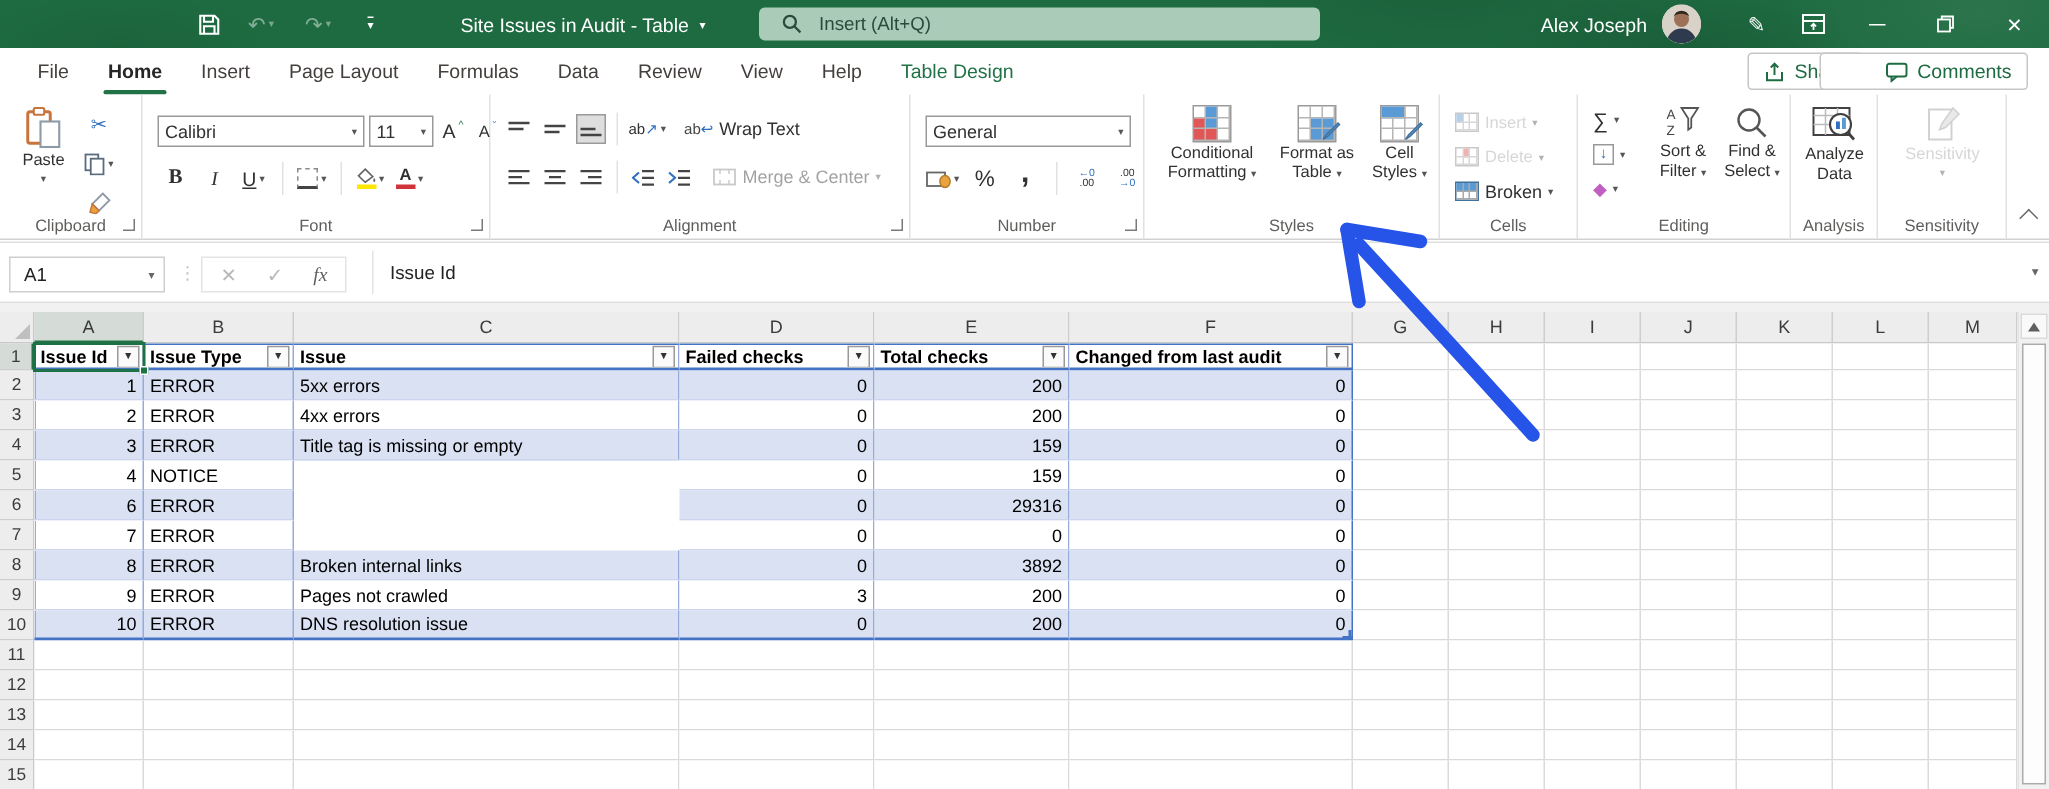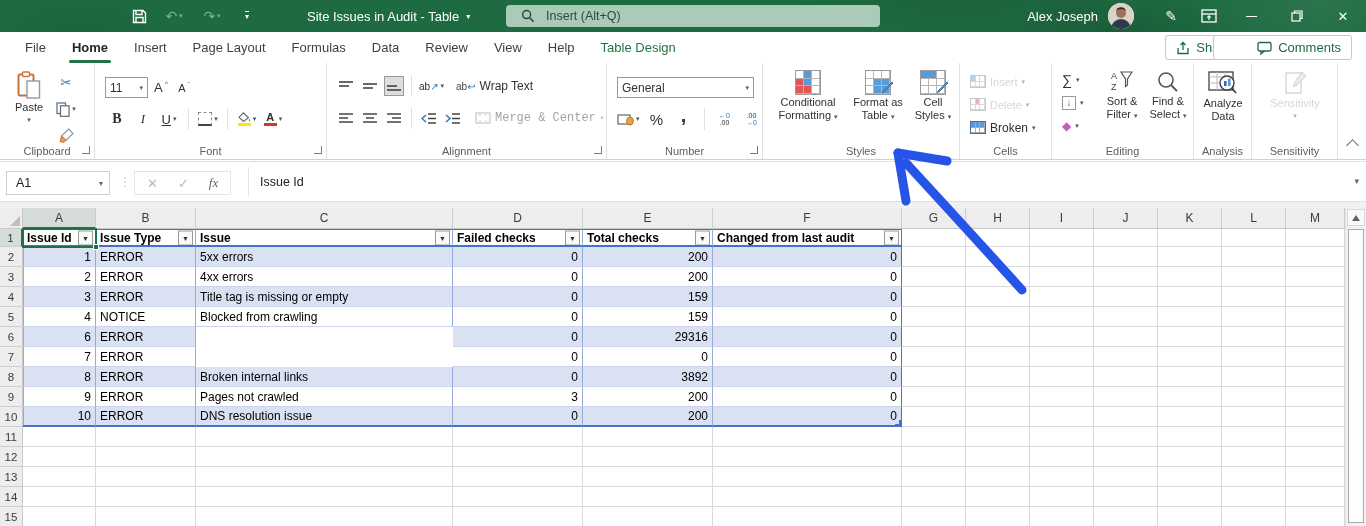--- a/index.html
+++ b/index.html
@@ -233,20 +233,24 @@
             <path d="M9.5 1 L14 5.5 L7 12.5 L2.5 8 Z" fill="#fff" stroke="#8E9AA7" stroke-width="1.2"></path>
             <path d="M2.5 8 L7 12.5 L5 14.5 L1 13.5 Z" fill="#E8A33D" stroke="#C8743C" stroke-width="1"></path>
           </svg>
       </div>
       <div class="glabel">Clipboard</div>
       <span class="launcher"></span>
     </div>
 
     <div class="rgroup" style="left:95px; width:232px;">
       <div style="position:absolute; left:10px; top:14px; display:flex; gap:3px; align-items:center;">
+        <div class="combo" style="width:138px;">
+            <span>Calibri</span>
+            <span class="caret">▾</span>
+          </div>
         <div class="combo" style="width:43px;">
             <span>11</span>
             <span class="caret">▾</span>
           </div>
         <div class="smallbtn">
             <span style="font-size:13px;">A</span>
             <span style="font-size:7px; margin-top:-8px; color:#217346;">^</span>
           </div>
         <div class="smallbtn">
             <span style="font-size:11px;">A</span>
@@ -354,21 +358,21 @@
             </svg>
           </div>
         <div class="smallbtn">
             <svg width="16" height="13" viewBox="0 0 16 13">
               <path d="M1 3 L5 6.5 L1 10" fill="none" stroke="#2F6FBF" stroke-width="1.4"></path>
               <line x1="7" y1="2" x2="15" y2="2" stroke="#444" stroke-width="1.5"></line>
               <line x1="7" y1="6.5" x2="15" y2="6.5" stroke="#444" stroke-width="1.5"></line>
               <line x1="7" y1="11" x2="15" y2="11" stroke="#444" stroke-width="1.5"></line>
             </svg>
           </div>
-        <div class="rowbtn grayed" style="margin-left:8px;font-family:Liberation Mono, monospace;">
+        <div class="rowbtn grayed" style="margin-left:8px;">
           <svg width="16" height="12" viewBox="0 0 16 12">
               <rect x="1" y="1" width="14" height="10" fill="none" stroke="#888" stroke-width="1.2"></rect>
               <line x1="5" y1="1" x2="5" y2="4" stroke="#888"></line>
               <line x1="11" y1="1" x2="11" y2="4" stroke="#888"></line>
               <line x1="5" y1="8" x2="5" y2="11" stroke="#888"></line>
               <line x1="11" y1="8" x2="11" y2="11" stroke="#888"></line>
             </svg>
           <span style="font-size:12px;">Merge &amp; Center</span>
           <span class="caret">▾</span>
         </div>
@@ -674,21 +678,20 @@
       <div class="cell tbl band num" style="left: 713px; top: 79px; width: 189px; height: 20px; background: rgb(217, 225, 242); border-right: 1px solid rgb(68, 114, 196);">0</div>
       <div class="cell" style="left: 902px; top: 79px; width: 64px; height: 20px;"></div>
       <div class="cell" style="left: 966px; top: 79px; width: 64px; height: 20px;"></div>
       <div class="cell" style="left: 1030px; top: 79px; width: 64px; height: 20px;"></div>
       <div class="cell" style="left: 1094px; top: 79px; width: 64px; height: 20px;"></div>
       <div class="cell" style="left: 1158px; top: 79px; width: 64px; height: 20px;"></div>
       <div class="cell" style="left: 1222px; top: 79px; width: 64px; height: 20px;"></div>
       <div class="cell" style="left: 1286px; top: 79px; width: 59px; height: 20px;"></div>
       <div class="cell tbl num" style="left: 23px; top: 99px; width: 73px; height: 20px; box-shadow: rgb(149, 171, 217) 1px 0px 0px inset;">4</div>
       <div class="cell tbl" style="left: 96px; top: 99px; width: 100px; height: 20px;">NOTICE</div>
-      <div class="cell tbl" style="left: 196px; top: 99px; width: 257px; height: 20px;">Blocked from crawling</div>
       <div class="cell tbl num" style="left: 453px; top: 99px; width: 130px; height: 20px;">0</div>
       <div class="cell tbl num" style="left: 583px; top: 99px; width: 130px; height: 20px;">159</div>
       <div class="cell tbl num" style="left: 713px; top: 99px; width: 189px; height: 20px; border-right: 1px solid rgb(68, 114, 196);">0</div>
       <div class="cell" style="left: 902px; top: 99px; width: 64px; height: 20px;"></div>
       <div class="cell" style="left: 966px; top: 99px; width: 64px; height: 20px;"></div>
       <div class="cell" style="left: 1030px; top: 99px; width: 64px; height: 20px;"></div>
       <div class="cell" style="left: 1094px; top: 99px; width: 64px; height: 20px;"></div>
       <div class="cell" style="left: 1158px; top: 99px; width: 64px; height: 20px;"></div>
       <div class="cell" style="left: 1222px; top: 99px; width: 64px; height: 20px;"></div>
       <div class="cell" style="left: 1286px; top: 99px; width: 59px; height: 20px;"></div>

